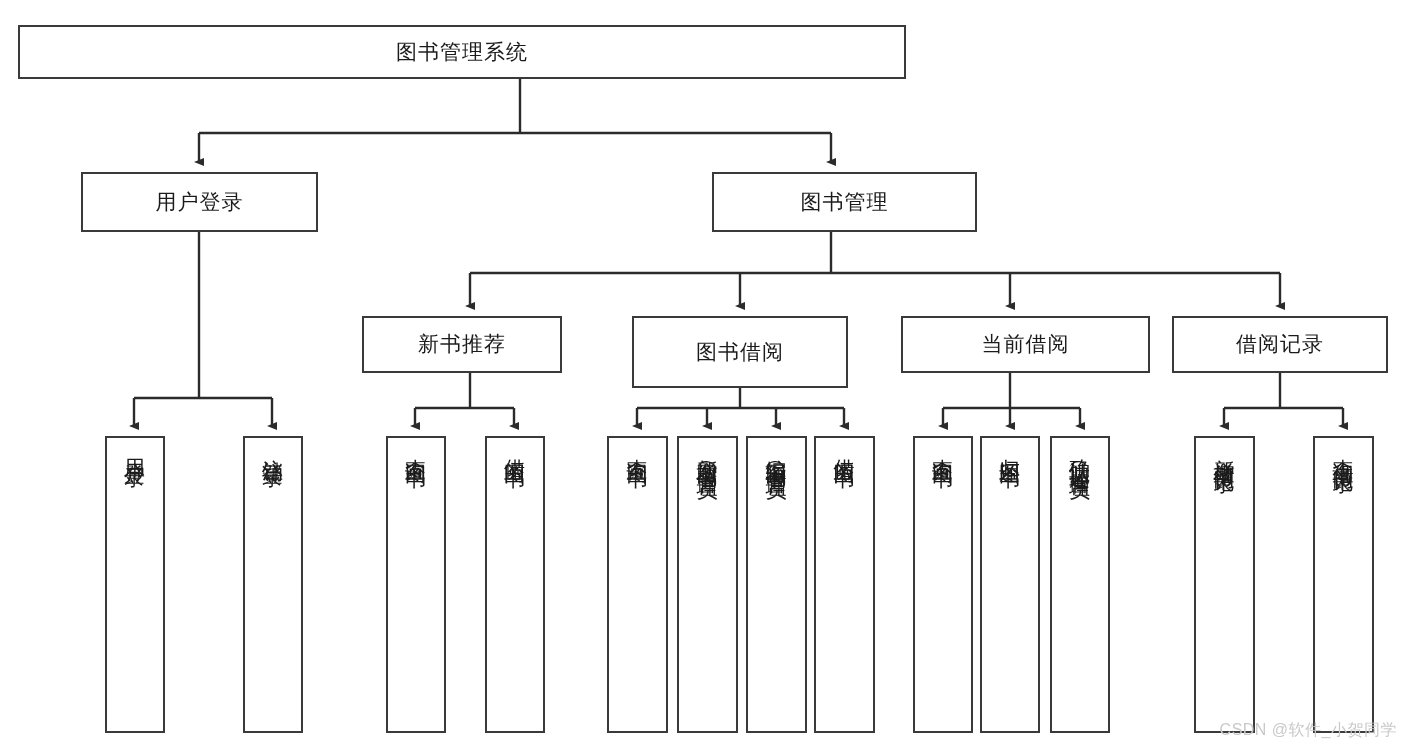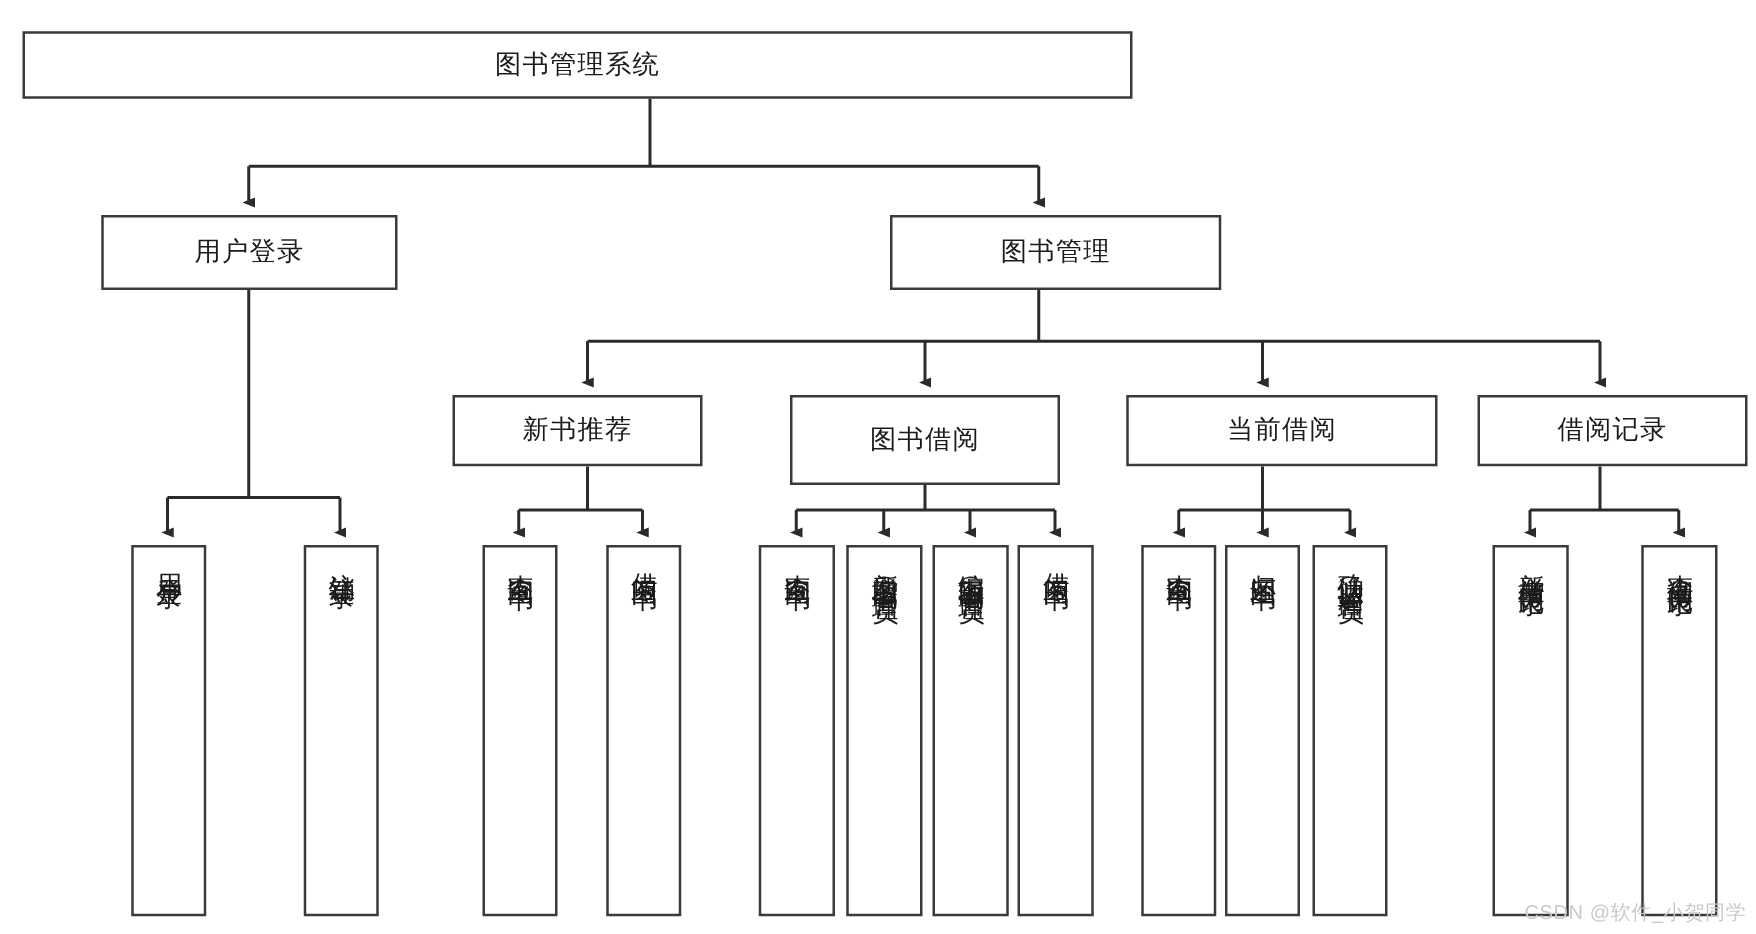--- a/index.html
+++ b/index.html
@@ -116,21 +116,21 @@
 
 <div class="node-box" style="left:362px;top:316px;width:200px;height:57px;">
   <span class="node-label">新书推荐</span>
 </div>
 <div class="node-box" style="left:632px;top:316px;width:216px;height:72px;">
   <span class="node-label">图书借阅</span>
 </div>
 <div class="node-box" style="left:901px;top:316px;width:249px;height:57px;">
   <span class="node-label">当前借阅</span>
 </div>
-<div class="node-box" style="left:1172px;top:316px;width:216px;height:57px;margin-left:10px;">
+<div class="node-box" style="left:1172px;top:316px;width:216px;height:57px;">
   <span class="node-label">借阅记录</span>
 </div>
 
 <div class="node-box vertical" style="left:105px;top:436px;width:60px;height:297px;">
   <span class="node-label">用户登录</span>
 </div>
 <div class="node-box vertical" style="left:243px;top:436px;width:60px;height:297px;">
   <span class="node-label">注销登录</span>
 </div>
 

